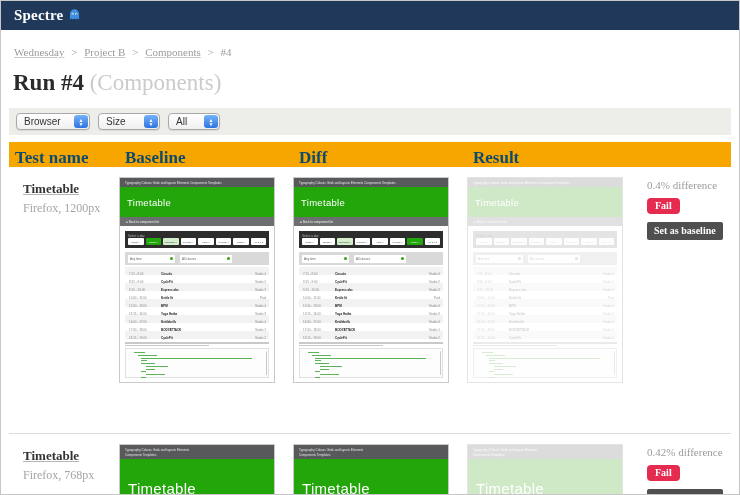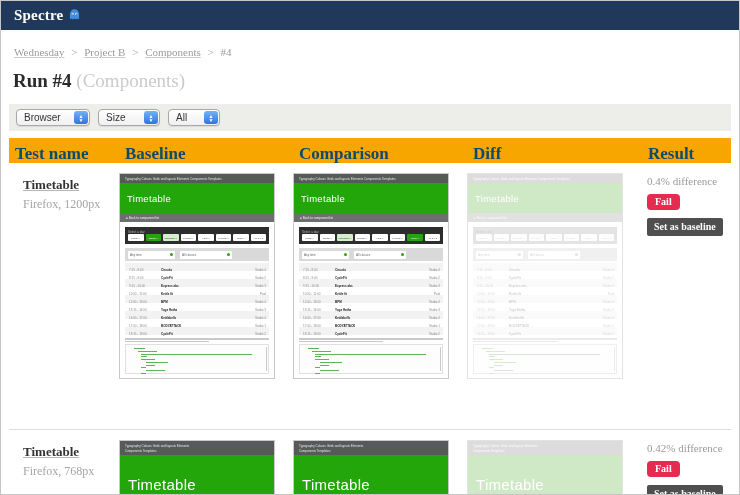--- a/index.html
+++ b/index.html
@@ -15,21 +15,21 @@
   .brand { color:#fff; font-weight:bold; font-size:15px; letter-spacing:.2px; }
   .ghost { width:11px; height:11px; margin-left:6px; margin-top:-2px; }
 
   
   .breadcrumb { margin:16px 0 0 13px; font-size:11px; color:#9b9b9b; }
   .breadcrumb .crumb { color:#9b9b9b; text-decoration:underline; text-decoration-color:#c9c9c9; cursor:pointer; }
   .breadcrumb .sep { margin:0 4px; }
   .breadcrumb .current { text-decoration:none; }
 
   
-  h1 { margin:12px 0 0 12px; font-size:19px; color:#2b2b2b; font-weight:bold; }
+  h1 { margin:12px 0 0 12px; font-size:23px; color:#2b2b2b; font-weight:bold; }
   h1 .sub { color:#cbcbcb; font-weight:normal; }
 
   
   .filterbar { margin:12px 8px 0; background:#ededea; padding:5px 7px; display:flex; gap:8px; align-items:center; }
   .mac-select { position:relative; height:17px; border:1px solid #a8a8a8; border-radius:4px;
     background:linear-gradient(#ffffff,#f0f0f0); font-family:"Liberation Sans",sans-serif;
     font-size:10px; color:#333; display:inline-flex; align-items:center; padding:0 18px 0 7px; cursor:pointer;
     box-shadow:0 1px 1px rgba(0,0,0,.08); }
   .mac-select .cap { position:absolute; right:1px; top:1px; bottom:1px; width:14px; border-radius:3px;
     background:linear-gradient(#74b2f8,#2e74e2); color:#fff; display:flex; flex-direction:column;
@@ -156,21 +156,20 @@
     </span>
     <span class="mac-select w-all">
       <span>All</span>
       <span class="cap">▲<br>▼</span>
     </span>
   </div>
 
   <div class="thead grid">
     <div>Test name</div>
     <div>Baseline</div>
-    <div>Comparison</div>
     <div>Diff</div>
     <div>Result</div>
   </div>
 
   <div class="rows" id="rows">
       <div class="row grid">
         <div class="name-cell"><span class="test-name">Timetable</span><div class="meta">Firefox, 1200px</div></div>
         <div class="thumb-cell">
           <div class="thumb">
             <div class="t-nav">

